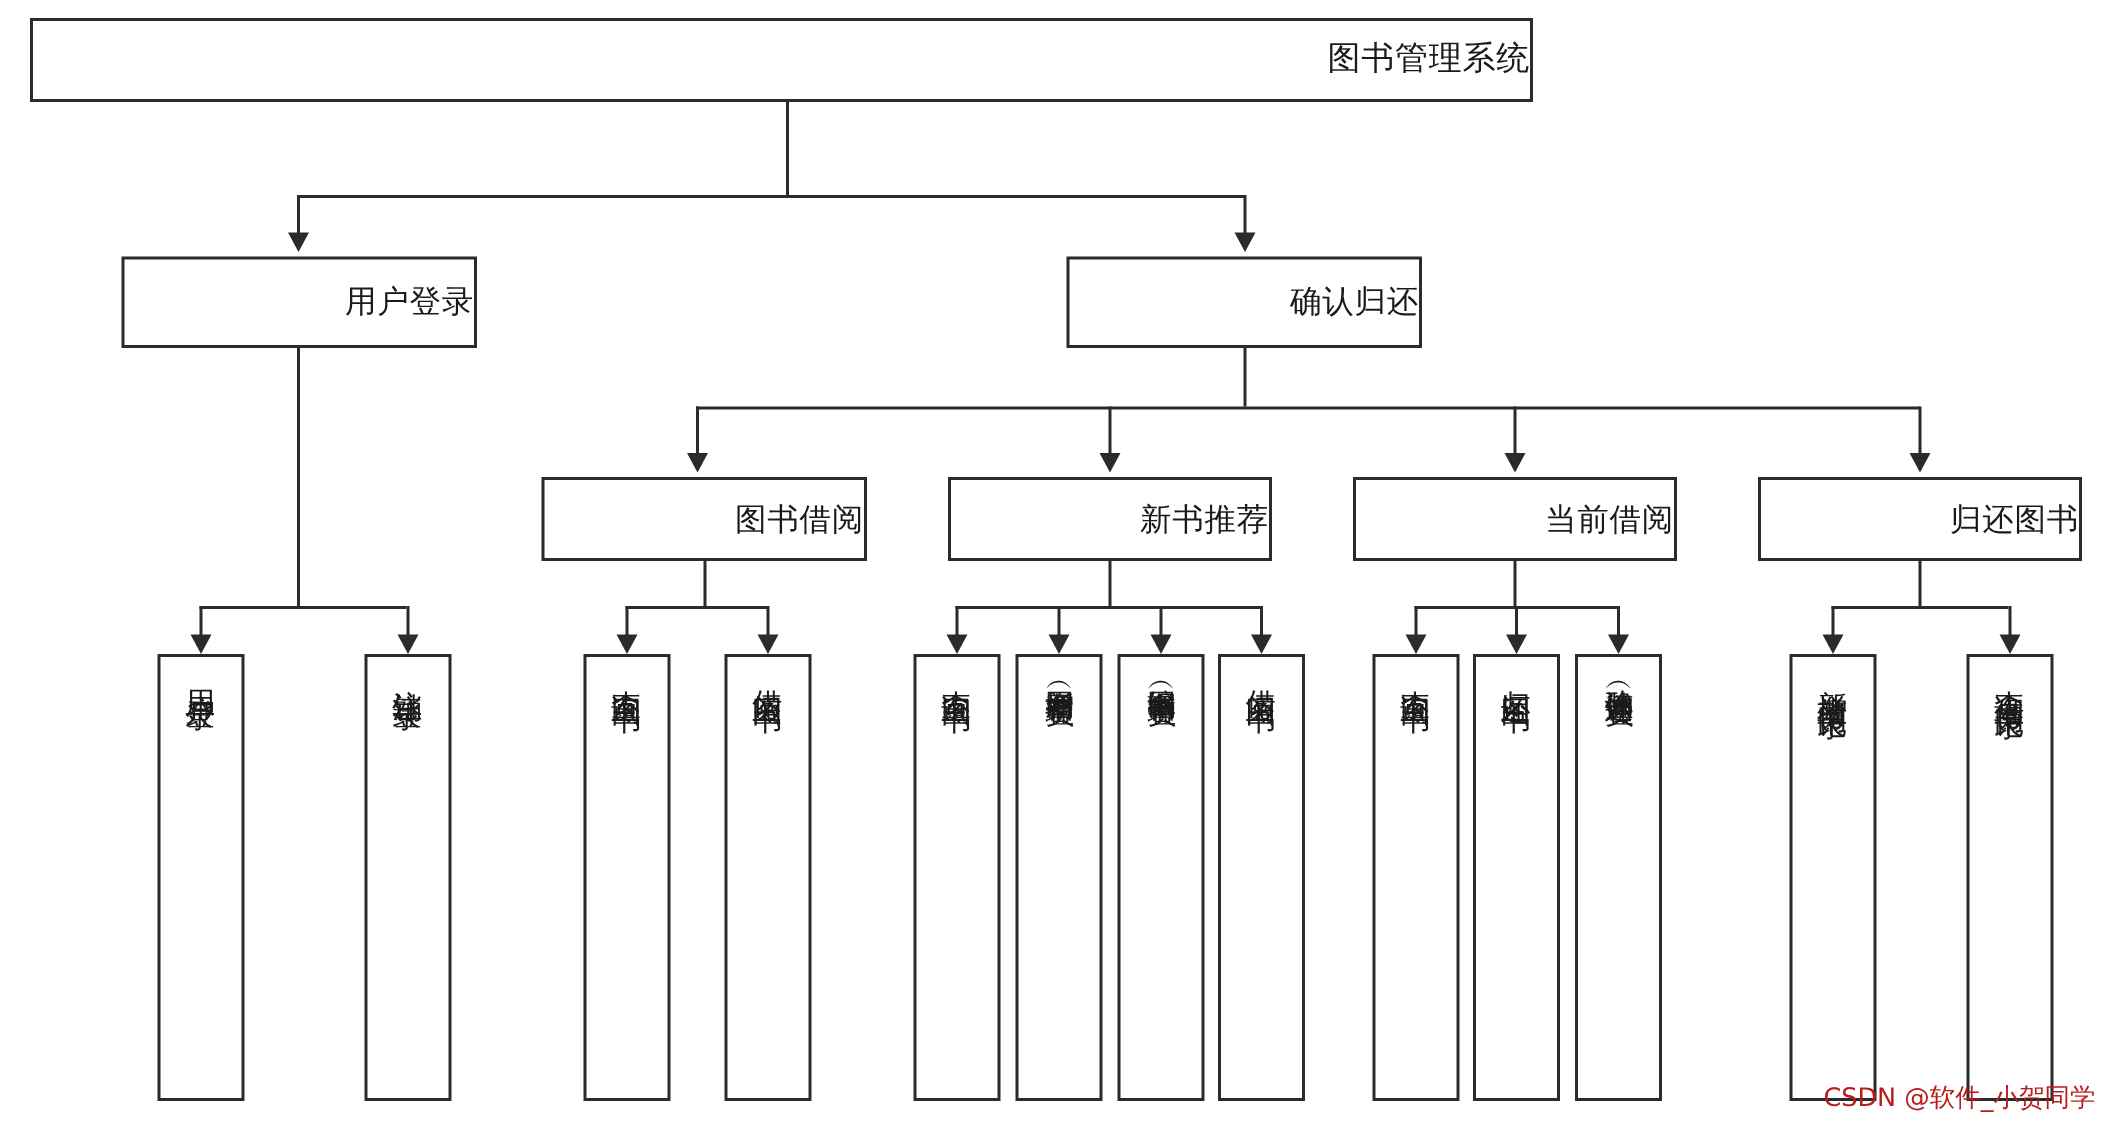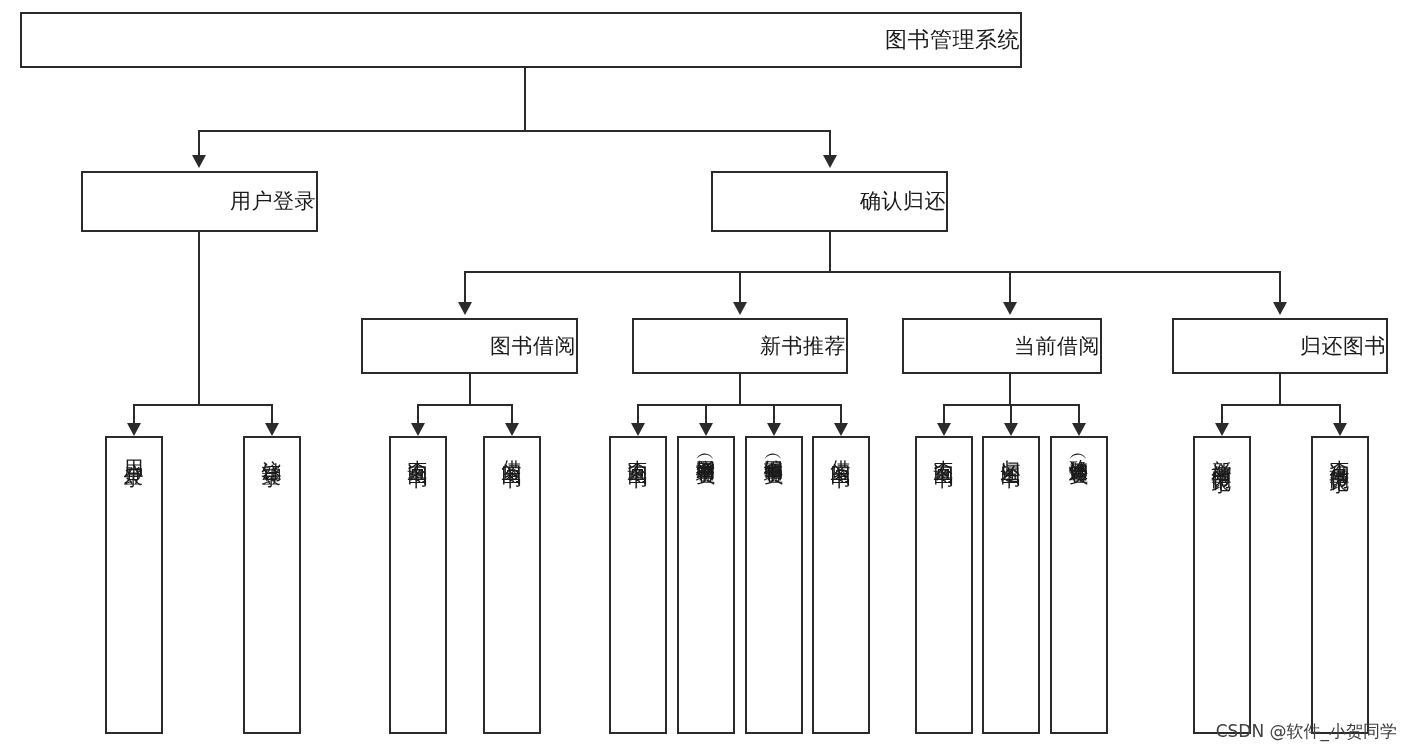--- a/index.html
+++ b/index.html
@@ -76,21 +76,21 @@
     border-right: 7px solid transparent;
     border-top: 13px solid #2b2b2b;
   }
 
   
   #watermark {
     position: absolute;
     right: 8px;
     bottom: 4px;
     font-size: 17px;
-    color: #404040;
+    color: #b91c1c;
     white-space: nowrap;
     font-family: "DejaVu Sans", "Liberation Sans", sans-serif;
   }
 </style>
 </head>
 <body>
 
 <div id="canvas">
 
   <div class="node horiz root" style="left:20px; top:12px; width:1002px; height:56px;">
@@ -136,21 +136,21 @@
 
   <div class="ln v" style="left:1279px; top:271px; height:34px;"></div>
   <div class="arrow" style="left:1273px; top:302px;"></div>
 
   <div class="node horiz" style="left:361px; top:318px; width:217px; height:56px;">
     <span class="label">图书借阅</span>
   </div>
   <div class="node horiz" style="left:632px; top:318px; width:216px; height:56px;">
     <span class="label">新书推荐</span>
   </div>
-  <div class="node horiz" style="left:902px; top:318px; width:200px; height:56px;">
+  <div class="node horiz" style="left:902px; top:318px; width:216px; height:56px;">
     <span class="label">当前借阅</span>
   </div>
   <div class="node horiz" style="left:1172px; top:318px; width:216px; height:56px;">
     <span class="label">归还图书</span>
   </div>
 
   <div class="ln v" style="left:469px; top:374px; height:30px;"></div>
   <div class="ln h" style="left:417px; top:404px; width:95px;"></div>
   <div class="ln v" style="left:417px; top:404px; height:22px;"></div>
   <div class="arrow" style="left:411px; top:423px;"></div>

